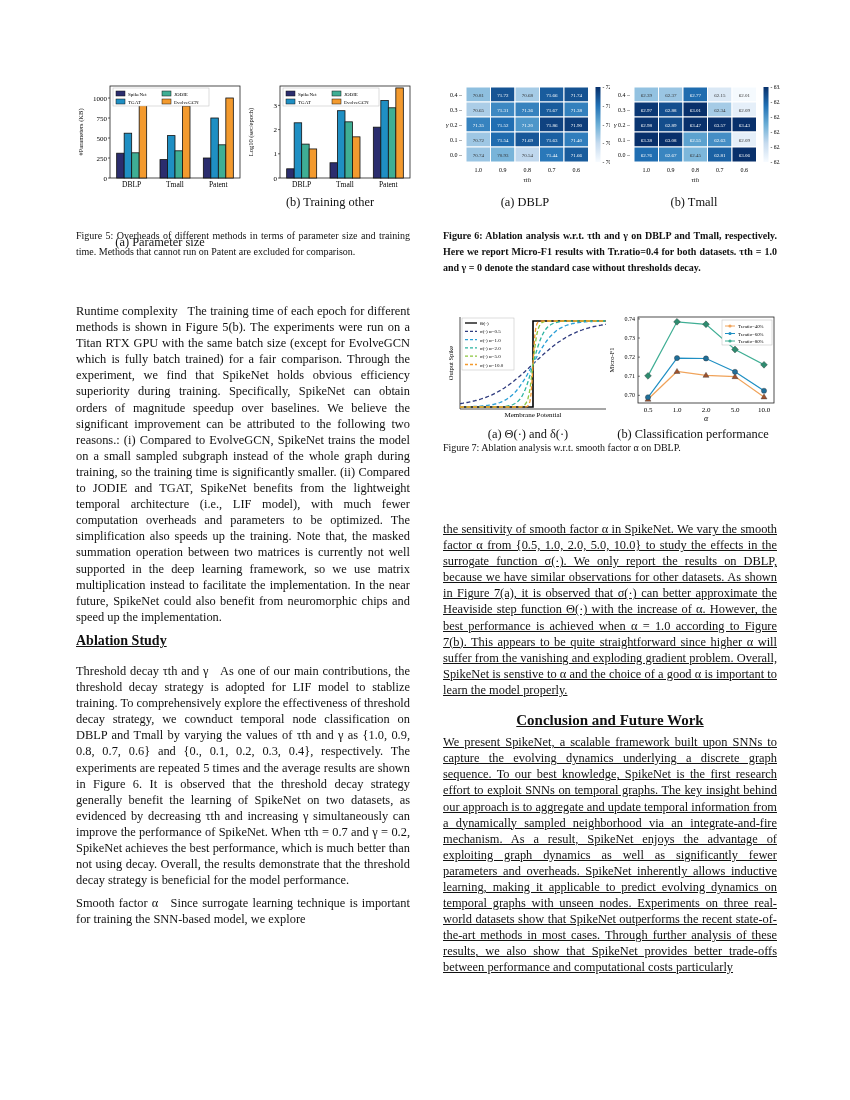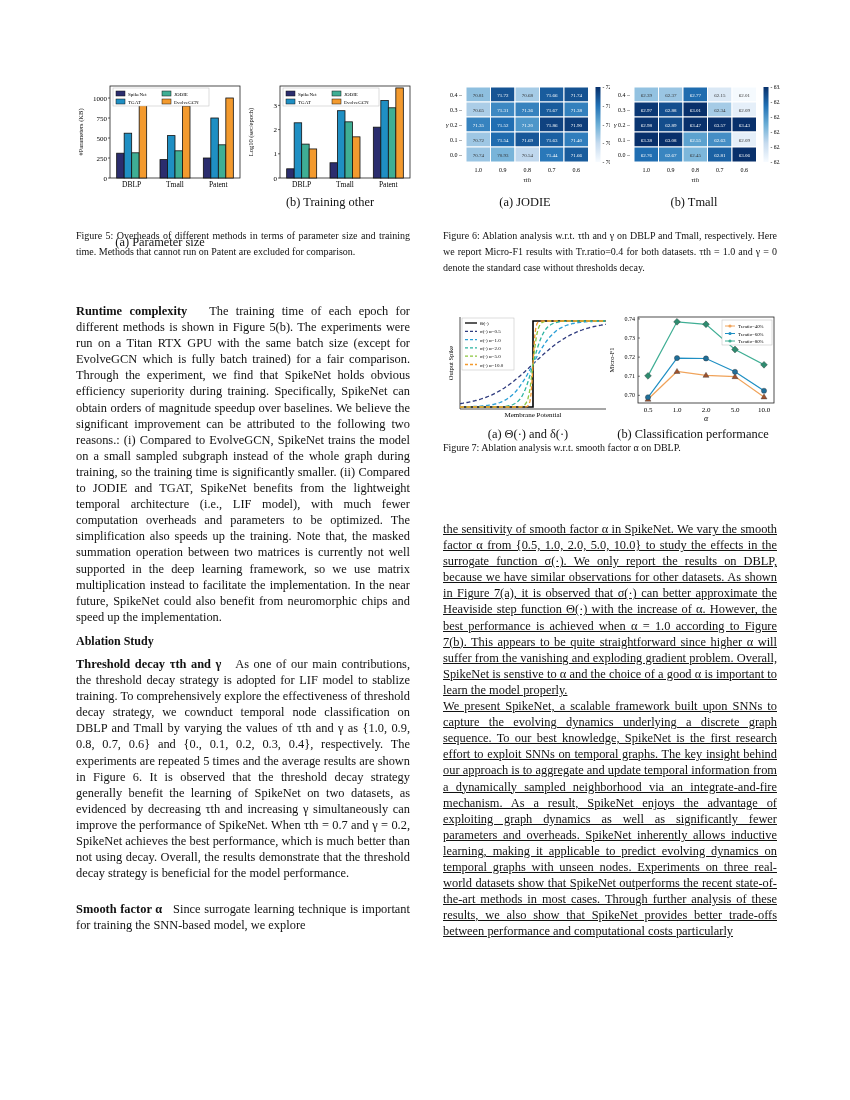--- a/index.html
+++ b/index.html
@@ -5,22 +5,22 @@
   html, body { margin:0; padding:0; background:#fff; }
   body { width:850px; height:1100px; position:relative; overflow:hidden;
          font-family:"Liberation Serif","DejaVu Serif",serif; color:#111; }
   .col { position:absolute; width:334px; font-size:12.4px; line-height:16.1px; text-align:justify; }
   .col p { margin:0; }
   .left { left:76px; }
   .right { left:443px; }
   .fig { position:absolute; }
   .subcap { position:absolute; font-size:12.4px; text-align:center; white-space:nowrap; }
   .caption { position:absolute; font-size:10px; line-height:16.1px; text-align:justify; width:334px; }
-  .head { font-weight:bold; }
-  .section { font-weight:bold; font-size:12px; }
+  .head { font-weight:normal; }
+  .section { font-weight:bold; font-size:14px;text-decoration:underline; }
   .section-c { font-weight:bold; font-size:15px; text-align:center; }
   svg text { font-family:"Liberation Serif","DejaVu Serif",serif; }
 </style>
 </head>
 <body>
 
 <svg class="fig" id="fig5a" style="left:76px;top:82px;" width="168" height="112">
     <rect x="34" y="4" width="130" height="92" fill="none" stroke="#222" stroke-width="0.8"></rect>
     <line x1="32" x2="34" y1="96" y2="96" stroke="#222" stroke-width="0.7"></line>
     <text x="31" y="98.5" font-size="7" text-anchor="end">0</text>
@@ -250,23 +250,23 @@
       </linearGradient>
     </defs>
     <rect x="155.5" y="5" width="5" height="75" fill="url(#grad-fig6b)"></rect>
     <text x="162.5" y="82" font-size="5.5">- 62.0</text>
     <text x="162.5" y="67" font-size="5.5">- 62.2</text>
     <text x="162.5" y="52" font-size="5.5">- 62.4</text>
     <text x="162.5" y="37" font-size="5.5">- 62.6</text>
     <text x="162.5" y="22" font-size="5.5">- 62.8</text>
     <text x="162.5" y="7" font-size="5.5">- 63.0</text>
   </svg>
-<div class="subcap" style="left:440px;top:195px;width:170px;">(a) JODIE</div>
+<div class="subcap" style="left:440px;top:195px;width:170px;">(a) DBLP</div>
 <div class="subcap" style="left:608px;top:195px;width:172px;text-align:center;">(b) Tmall</div>
-<div class="caption" style="left:443px;top:228px;">Figure 6: Ablation analysis w.r.t. τth and γ on DBLP and Tmall, respectively. Here we report Micro-F1 results with Tr.ratio=0.4 for both datasets. τth = 1.0 and γ = 0 denote the standard case without thresholds decay.</div>
+<div class="caption" style="left:443px;top:228px;font-weight:bold;">Figure 6: Ablation analysis w.r.t. τth and γ on DBLP and Tmall, respectively. Here we report Micro-F1 results with Tr.ratio=0.4 for both datasets. τth = 1.0 and γ = 0 denote the standard case without thresholds decay.</div>
 
 <svg class="fig" id="fig7a" style="left:446px;top:313px;" width="164" height="110">
     <line x1="14" y1="4" x2="14" y2="96" stroke="#222" stroke-width="0.8"></line>
     <line x1="14" y1="96" x2="160" y2="96" stroke="#222" stroke-width="0.8"></line>
     <text x="7" y="50" font-size="6.5" text-anchor="middle" transform="rotate(-90 7 50)">Output Spike</text>
     <text x="87" y="104" font-size="7" text-anchor="middle">Membrane Potential</text>
     <path d="M14,94 L87,94 L87,8 L160,8" fill="none" stroke="#000000" stroke-width="1.6" stroke-dasharray="none"></path>
     <path d="M14,90.6 L15,90.5 L16,90.3 L17,90.2 L18,90.0 L19,89.8 L20,89.7 L21,89.5 L22,89.3 L23,89.1 L24,88.9 L25,88.7 L26,88.5 L27,88.2 L28,88.0 L29,87.7 L30,87.5 L31,87.2 L32,86.9 L33,86.6 L34,86.3 L35,86.0 L36,85.7 L37,85.4 L38,85.0 L39,84.7 L40,84.3 L41,83.9 L42,83.5 L43,83.1 L44,82.7 L45,82.2 L46,81.8 L47,81.3 L48,80.8 L49,80.3 L50,79.8 L51,79.3 L52,78.7 L53,78.2 L54,77.6 L55,77.0 L56,76.4 L57,75.8 L58,75.2 L59,74.5 L60,73.8 L61,73.2 L62,72.5 L63,71.7 L64,71.0 L65,70.3 L66,69.5 L67,68.7 L68,67.9 L69,67.1 L70,66.3 L71,65.5 L72,64.6 L73,63.8 L74,62.9 L75,62.1 L76,61.2 L77,60.3 L78,59.4 L79,58.5 L80,57.5 L81,56.6 L82,55.7 L83,54.8 L84,53.8 L85,52.9 L86,51.9 L87,51.0 L88,50.1 L89,49.1 L90,48.2 L91,47.2 L92,46.3 L93,45.4 L94,44.5 L95,43.5 L96,42.6 L97,41.7 L98,40.8 L99,39.9 L100,39.1 L101,38.2 L102,37.4 L103,36.5 L104,35.7 L105,34.9 L106,34.1 L107,33.3 L108,32.5 L109,31.7 L110,31.0 L111,30.3 L112,29.5 L113,28.8 L114,28.2 L115,27.5 L116,26.8 L117,26.2 L118,25.6 L119,25.0 L120,24.4 L121,23.8 L122,23.3 L123,22.7 L124,22.2 L125,21.7 L126,21.2 L127,20.7 L128,20.2 L129,19.8 L130,19.3 L131,18.9 L132,18.5 L133,18.1 L134,17.7 L135,17.3 L136,17.0 L137,16.6 L138,16.3 L139,16.0 L140,15.7 L141,15.4 L142,15.1 L143,14.8 L144,14.5 L145,14.3 L146,14.0 L147,13.8 L148,13.5 L149,13.3 L150,13.1 L151,12.9 L152,12.7 L153,12.5 L154,12.3 L155,12.2 L156,12.0 L157,11.8 L158,11.7 L159,11.5 L160,11.4 " fill="none" stroke="#2f3b7e" stroke-width="1.3" stroke-dasharray="4,2.5"></path>
     <path d="M14,93.9 L15,93.8 L16,93.8 L17,93.8 L18,93.8 L19,93.8 L20,93.8 L21,93.7 L22,93.7 L23,93.7 L24,93.7 L25,93.6 L26,93.6 L27,93.6 L28,93.5 L29,93.5 L30,93.4 L31,93.4 L32,93.3 L33,93.3 L34,93.2 L35,93.1 L36,93.0 L37,92.9 L38,92.8 L39,92.7 L40,92.6 L41,92.5 L42,92.4 L43,92.2 L44,92.1 L45,91.9 L46,91.7 L47,91.5 L48,91.3 L49,91.0 L50,90.8 L51,90.5 L52,90.2 L53,89.8 L54,89.5 L55,89.1 L56,88.7 L57,88.2 L58,87.7 L59,87.2 L60,86.6 L61,86.0 L62,85.4 L63,84.7 L64,83.9 L65,83.1 L66,82.2 L67,81.3 L68,80.3 L69,79.3 L70,78.2 L71,77.0 L72,75.8 L73,74.5 L74,73.2 L75,71.7 L76,70.3 L77,68.7 L78,67.1 L79,65.5 L80,63.8 L81,62.1 L82,60.3 L83,58.5 L84,56.6 L85,54.8 L86,52.9 L87,51.0 L88,49.1 L89,47.2 L90,45.4 L91,43.5 L92,41.7 L93,39.9 L94,38.2 L95,36.5 L96,34.9 L97,33.3 L98,31.7 L99,30.3 L100,28.8 L101,27.5 L102,26.2 L103,25.0 L104,23.8 L105,22.7 L106,21.7 L107,20.7 L108,19.8 L109,18.9 L110,18.1 L111,17.3 L112,16.6 L113,16.0 L114,15.4 L115,14.8 L116,14.3 L117,13.8 L118,13.3 L119,12.9 L120,12.5 L121,12.2 L122,11.8 L123,11.5 L124,11.2 L125,11.0 L126,10.7 L127,10.5 L128,10.3 L129,10.1 L130,9.9 L131,9.8 L132,9.6 L133,9.5 L134,9.4 L135,9.3 L136,9.2 L137,9.1 L138,9.0 L139,8.9 L140,8.8 L141,8.7 L142,8.7 L143,8.6 L144,8.6 L145,8.5 L146,8.5 L147,8.4 L148,8.4 L149,8.4 L150,8.3 L151,8.3 L152,8.3 L153,8.3 L154,8.2 L155,8.2 L156,8.2 L157,8.2 L158,8.2 L159,8.2 L160,8.1 " fill="none" stroke="#2a9fd6" stroke-width="1.3" stroke-dasharray="4,2.5"></path>
     <path d="M14,94.0 L15,94.0 L16,94.0 L17,94.0 L18,94.0 L19,94.0 L20,94.0 L21,94.0 L22,94.0 L23,94.0 L24,94.0 L25,94.0 L26,94.0 L27,94.0 L28,94.0 L29,94.0 L30,94.0 L31,94.0 L32,94.0 L33,94.0 L34,94.0 L35,94.0 L36,94.0 L37,94.0 L38,94.0 L39,94.0 L40,94.0 L41,94.0 L42,94.0 L43,94.0 L44,94.0 L45,93.9 L46,93.9 L47,93.9 L48,93.9 L49,93.9 L50,93.9 L51,93.8 L52,93.8 L53,93.8 L54,93.7 L55,93.7 L56,93.6 L57,93.6 L58,93.5 L59,93.4 L60,93.3 L61,93.1 L62,92.9 L63,92.7 L64,92.5 L65,92.2 L66,91.9 L67,91.5 L68,91.0 L69,90.5 L70,89.8 L71,89.1 L72,88.2 L73,87.2 L74,86.0 L75,84.7 L76,83.1 L77,81.3 L78,79.3 L79,77.0 L80,74.5 L81,71.7 L82,68.7 L83,65.5 L84,62.1 L85,58.5 L86,54.8 L87,51.0 L88,47.2 L89,43.5 L90,39.9 L91,36.5 L92,33.3 L93,30.3 L94,27.5 L95,25.0 L96,22.7 L97,20.7 L98,18.9 L99,17.3 L100,16.0 L101,14.8 L102,13.8 L103,12.9 L104,12.2 L105,11.5 L106,11.0 L107,10.5 L108,10.1 L109,9.8 L110,9.5 L111,9.3 L112,9.1 L113,8.9 L114,8.7 L115,8.6 L116,8.5 L117,8.4 L118,8.4 L119,8.3 L120,8.3 L121,8.2 L122,8.2 L123,8.2 L124,8.1 L125,8.1 L126,8.1 L127,8.1 L128,8.1 L129,8.1 L130,8.0 L131,8.0 L132,8.0 L133,8.0 L134,8.0 L135,8.0 L136,8.0 L137,8.0 L138,8.0 L139,8.0 L140,8.0 L141,8.0 L142,8.0 L143,8.0 L144,8.0 L145,8.0 L146,8.0 L147,8.0 L148,8.0 L149,8.0 L150,8.0 L151,8.0 L152,8.0 L153,8.0 L154,8.0 L155,8.0 L156,8.0 L157,8.0 L158,8.0 L159,8.0 L160,8.0 " fill="none" stroke="#2bb3a0" stroke-width="1.3" stroke-dasharray="4,2.5"></path>
@@ -336,24 +336,25 @@
   </svg>
 <div class="subcap" style="left:446px;top:427px;width:164px;">(a) Θ(·) and δ(·)</div>
 <div class="subcap" style="left:606px;top:427px;width:174px;">(b) Classification performance</div>
 <div class="caption" style="left:443px;top:440px;">Figure 7: Ablation analysis w.r.t. smooth factor α on DBLP.</div>
 
 <div class="col left" style="top:303px;">
   <p>
     <span class="head">Runtime complexity</span>&nbsp;&nbsp;&nbsp;<span>The training time of each epoch for different methods is shown in Figure 5(b). The experiments were run on a Titan RTX GPU with the same batch size (except for EvolveGCN which is fully batch trained) for a fair comparison. Through the experiment, we find that SpikeNet holds obvious efficiency superiority during training. Specifically, SpikeNet can obtain orders of magnitude speedup over baselines. We believe the significant improvement can be attributed to the following two reasons.: (i) Compared to EvolveGCN, SpikeNet trains the model on a small sampled subgraph instead of the whole graph during training, so the training time is significantly smaller. (ii) Compared to JODIE and TGAT, SpikeNet benefits from the lightweight temporal architecture (i.e., LIF model), with much fewer computation overheads and parameters to be optimized. The simplification also speeds up the training. Note that, the masked summation operation between two matrices is currently not well supported in the deep learning framework, so we use matrix multiplication instead to facilitate the implementation. In the near future, SpikeNet could also benefit from neuromorphic chips and speed up the implementation.</span>
   </p>
   <p class="section" style="margin-top:8px;">Ablation Study</p>
-  <p style="margin-top:7px;">
+  <p style="margin-top:14px;">
     <span class="head">Threshold decay τth and γ</span>&nbsp;&nbsp;&nbsp;<span>As one of our main contributions, the threshold decay strategy is adopted for LIF model to stablize training. To comprehensively explore the effectiveness of threshold decay strategy, we cownduct temporal node classification on DBLP and Tmall by varying the values of τth and γ as {1.0, 0.9, 0.8, 0.7, 0.6} and {0., 0.1, 0.2, 0.3, 0.4}, respectively. The experiments are repeated 5 times and the average results are shown in Figure 6. It is observed that the threshold decay strategy generally benefit the learning of SpikeNet on two datasets, as evidenced by decreasing τth and increasing γ simultaneously can improve the performance of SpikeNet. When τth = 0.7 and γ = 0.2, SpikeNet achieves the best performance, which is much better than not using decay. Overall, the results demonstrate that the threshold decay strategy is beneficial for the model performance.</span>
   </p>
-  <p style="margin-top:20px;">
+  <p style="margin-top:7px;">
     <span class="head">Smooth factor α</span>&nbsp;&nbsp;&nbsp;<span>Since surrogate learning technique is important for training the SNN-based model, we explore</span>
   </p>
 </div>
 
 <div class="col right" style="top:521px;text-decoration:underline;">
   <p>the sensitivity of smooth factor α in SpikeNet. We vary the smooth factor α from {0.5, 1.0, 2.0, 5.0, 10.0} to study the effects in the surrogate function σ(·). We only report the results on DBLP, because we have similar observations for other datasets. As shown in Figure 7(a), it is observed that σ(·) can better approximate the Heaviside step function Θ(·) with the increase of α. However, the best performance is achieved when α = 1.0 according to Figure 7(b). This appears to be quite straightforward since higher α will suffer from the vanishing and exploding gradient problem. Overall, SpikeNet is senstive to α and the choice of a good α is important to learn the model properly.</p>
+  <p class="section-c" style="margin-top:14px;margin-bottom:6px;">Conclusion and Future Work</p>
   <p>We present SpikeNet, a scalable framework built upon SNNs to capture the evolving dynamics underlying a discrete graph sequence. To our best knowledge, SpikeNet is the first research effort to exploit SNNs on temporal graphs. The key insight behind our approach is to aggregate and update temporal information from a dynamically sampled neighborhood via an integrate-and-fire mechanism. As a result, SpikeNet enjoys the advantage of exploiting graph dynamics as well as significantly fewer parameters and overheads. SpikeNet inherently allows inductive learning, making it applicable to predict evolving dynamics on temporal graphs with unseen nodes. Experiments on three real-world datasets show that SpikeNet outperforms the recent state-of-the-art methods in most cases. Through further analysis of these results, we also show that SpikeNet provides better trade-offs between performance and computational costs particularly</p>
 </div>
 
 </body></html>

